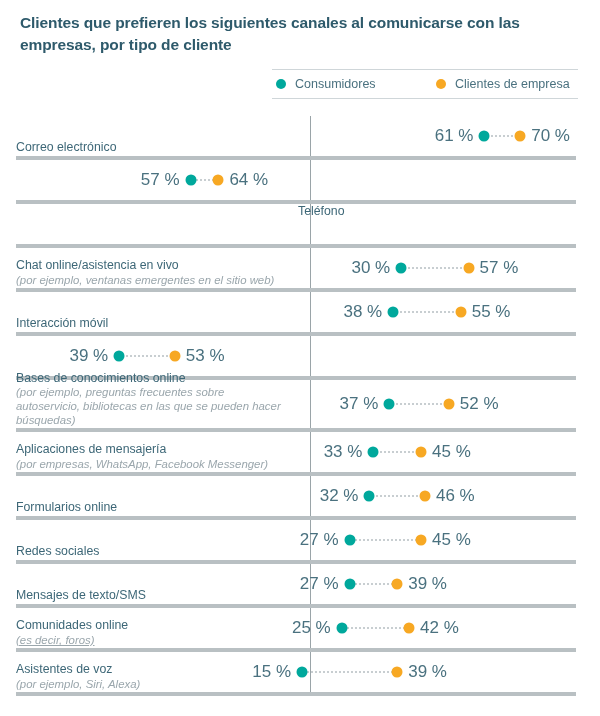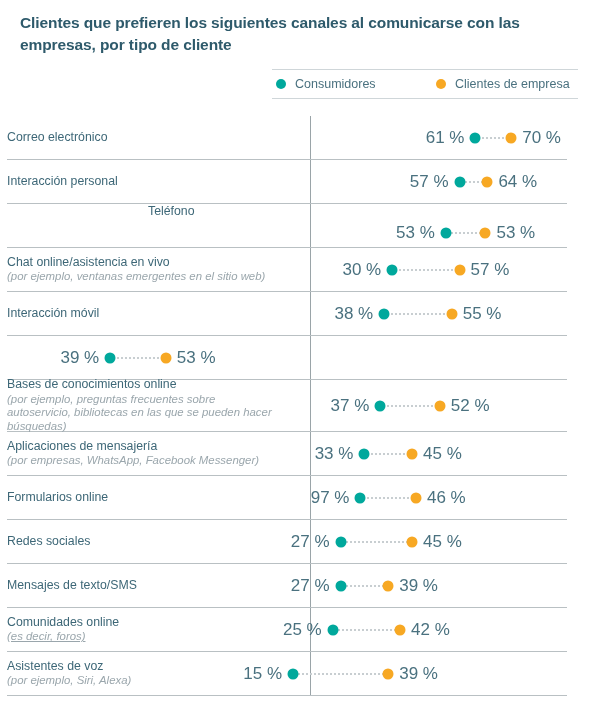--- a/index.html
+++ b/index.html
@@ -69,25 +69,25 @@
     position: absolute;
     left: 310px;
     top: 0px;
     width: 1px;
     background: #9aa4a8;
   }
 
   .row {
     position: relative;
     box-sizing: border-box;
-    border-bottom: 1px solid #1d4ed8;
-    margin: 0 7px;
+    border-bottom: 4px solid #1d4ed8;
+    margin: 0 16px;
     width: 560px;
     display: flex;
-    align-items: center;
+    align-items: flex-end;
   }
   .row:first-child { border-top: none; }
 
   .row-label {
     width: 278px;
     flex: 0 0 auto;
     padding-right: 8px;
     box-sizing: border-box;
   }
   .label-main {
@@ -159,23 +159,20 @@
         </div>
         <div class="row-plot">
           <div class="connector" style="left: 190.492px; width: 35.7049px; border-top-color: rgb(200, 206, 209);"></div>
           <div class="val left" style="left: 179.492px; color: rgb(74, 113, 127);">61 %</div>
           <div class="marker" style="left: 190.492px; background: rgb(0, 168, 156);"></div>
           <div class="marker" style="left: 226.197px; background: rgb(247, 168, 35);"></div>
           <div class="val right" style="left: 237.197px; color: rgb(74, 113, 127);">70 %</div>
         </div>
       </div>
       <div class="row" style="border-bottom-color: rgb(185, 192, 195); height: 44px;">
-        <div class="row-label">
-          <div class="label-main" style="color: rgb(61, 103, 119);">Interacción personal</div>
-        </div>
         <div class="row-plot">
           <div class="connector" style="left: 174.623px; width: 27.7705px; border-top-color: rgb(200, 206, 209);"></div>
           <div class="val left" style="left: 163.623px; color: rgb(74, 113, 127);">57 %</div>
           <div class="marker" style="left: 174.623px; background: rgb(0, 168, 156);"></div>
           <div class="marker" style="left: 202.393px; background: rgb(247, 168, 35);"></div>
           <div class="val right" style="left: 213.393px; color: rgb(74, 113, 127);">64 %</div>
         </div>
       </div>
       <div class="row" style="border-bottom-color: rgb(185, 192, 195); height: 44px; flex-direction: column;">
         <div class="row-label">
@@ -248,21 +245,21 @@
           <div class="marker" style="left: 127.016px; background: rgb(247, 168, 35);"></div>
           <div class="val right" style="left: 138.016px; color: rgb(74, 113, 127);">45 %</div>
         </div>
       </div>
       <div class="row" style="border-bottom-color: rgb(185, 192, 195); height: 44px;">
         <div class="row-label">
           <div class="label-main" style="color: rgb(61, 103, 119);">Formularios online</div>
         </div>
         <div class="row-plot">
           <div class="connector" style="left: 75.4426px; width: 55.541px; border-top-color: rgb(200, 206, 209);"></div>
-          <div class="val left" style="left: 64.4426px; color: rgb(74, 113, 127);">97 %</div>
+          <div class="val left" style="left: 64.4426px; color: rgb(74, 113, 127);">32 %</div>
           <div class="marker" style="left: 75.4426px; background: rgb(0, 168, 156);"></div>
           <div class="marker" style="left: 130.984px; background: rgb(247, 168, 35);"></div>
           <div class="val right" style="left: 141.984px; color: rgb(74, 113, 127);">46 %</div>
         </div>
       </div>
       <div class="row" style="border-bottom-color: rgb(185, 192, 195); height: 44px;">
         <div class="row-label">
           <div class="label-main" style="color: rgb(61, 103, 119);">Redes sociales</div>
         </div>
         <div class="row-plot">

